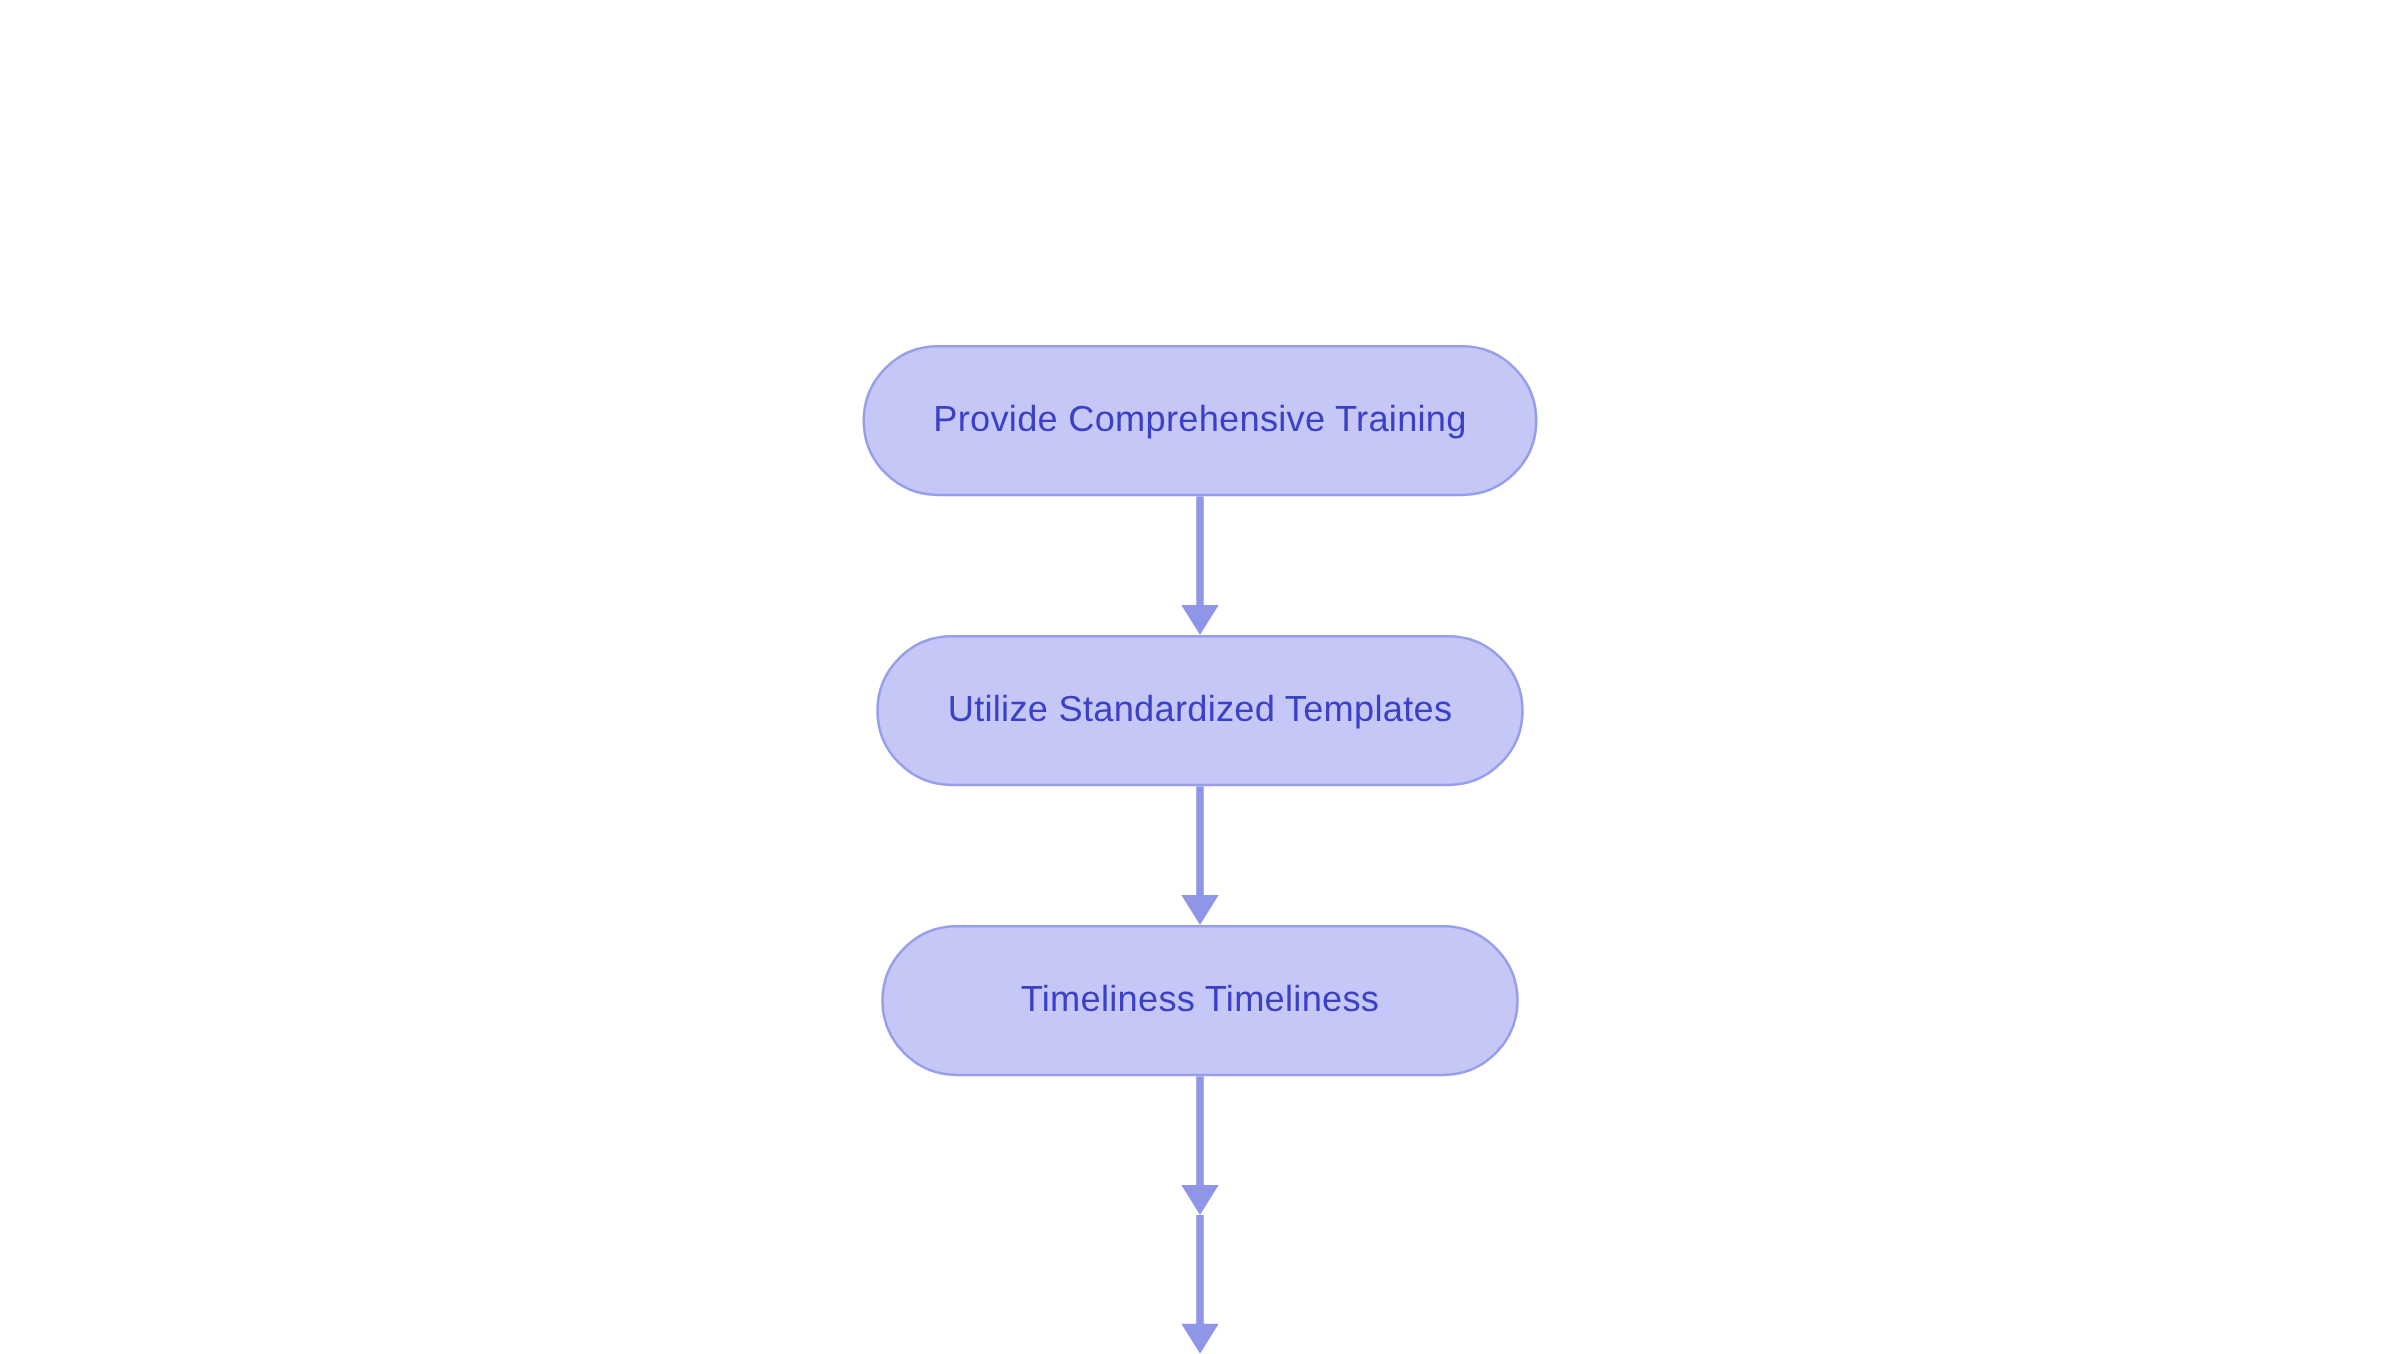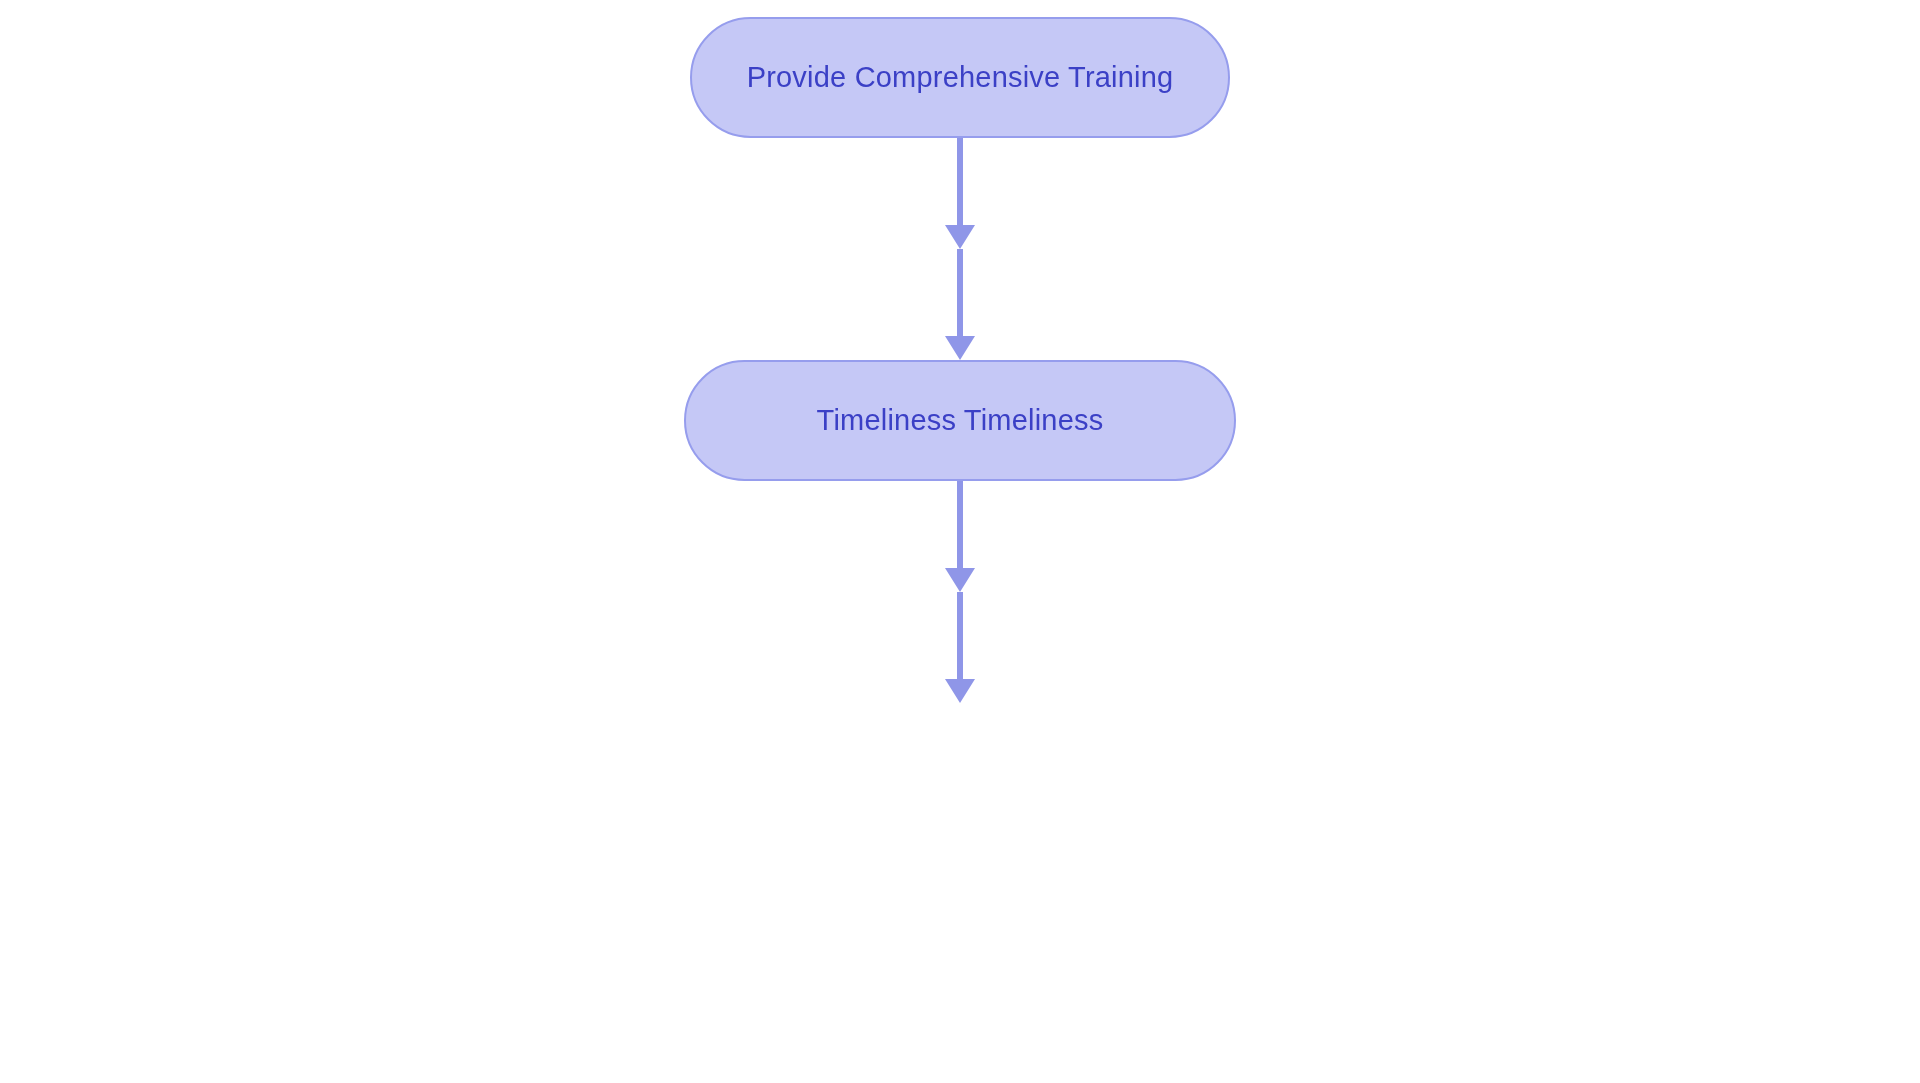--- a/index.html
+++ b/index.html
@@ -19,20 +19,21 @@
   .canvas {
     position: relative;
     width: 1920px;
     height: 1083px;
     background: var(--page-bg);
     display: flex;
     flex-direction: column;
     align-items: center;
     padding-top: 17px;
     overflow: hidden;
+    justify-content: flex-end;
   }
   .flow-node {
     height: 121px;
     border-radius: 62px;
     background: var(--node-fill);
     border: 2px solid var(--node-border);
     color: var(--node-text);
     display: flex;
     align-items: center;
     justify-content: center;
@@ -65,20 +66,23 @@
     <span>Provide Comprehensive Training</span>
   </div>
 
   <div class="flow-arrow">
     <svg viewBox="0 0 36 111" xmlns="http://www.w3.org/2000/svg">
       <rect class="arrow-shape" x="15" y="0" width="6" height="89"></rect>
       <polygon class="arrow-shape" points="3,87 33,87 18,111"></polygon>
     </svg>
   </div>
 
+  <div class="flow-node">
+    <span>Utilize Standardized Templates</span>
+  </div>
 
   <div class="flow-arrow">
     <svg viewBox="0 0 36 111" xmlns="http://www.w3.org/2000/svg">
       <rect class="arrow-shape" x="15" y="0" width="6" height="89"></rect>
       <polygon class="arrow-shape" points="3,87 33,87 18,111"></polygon>
     </svg>
   </div>
 
   <div class="flow-node">
     <span>Timeliness Timeliness</span>

